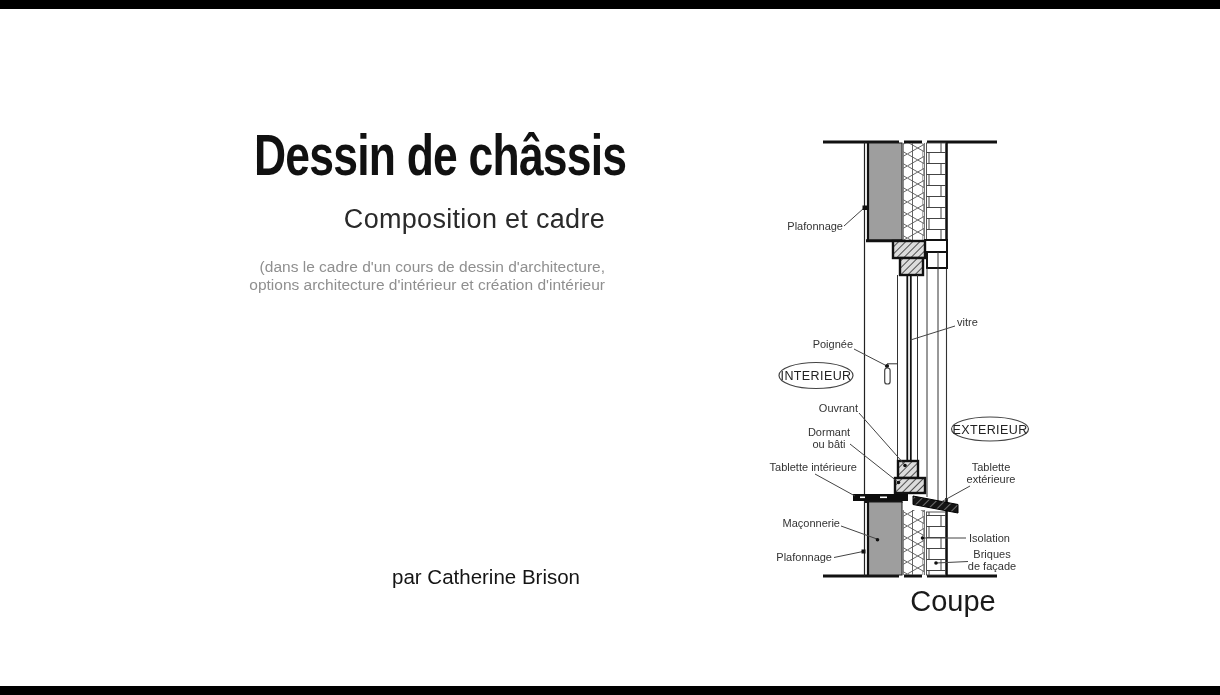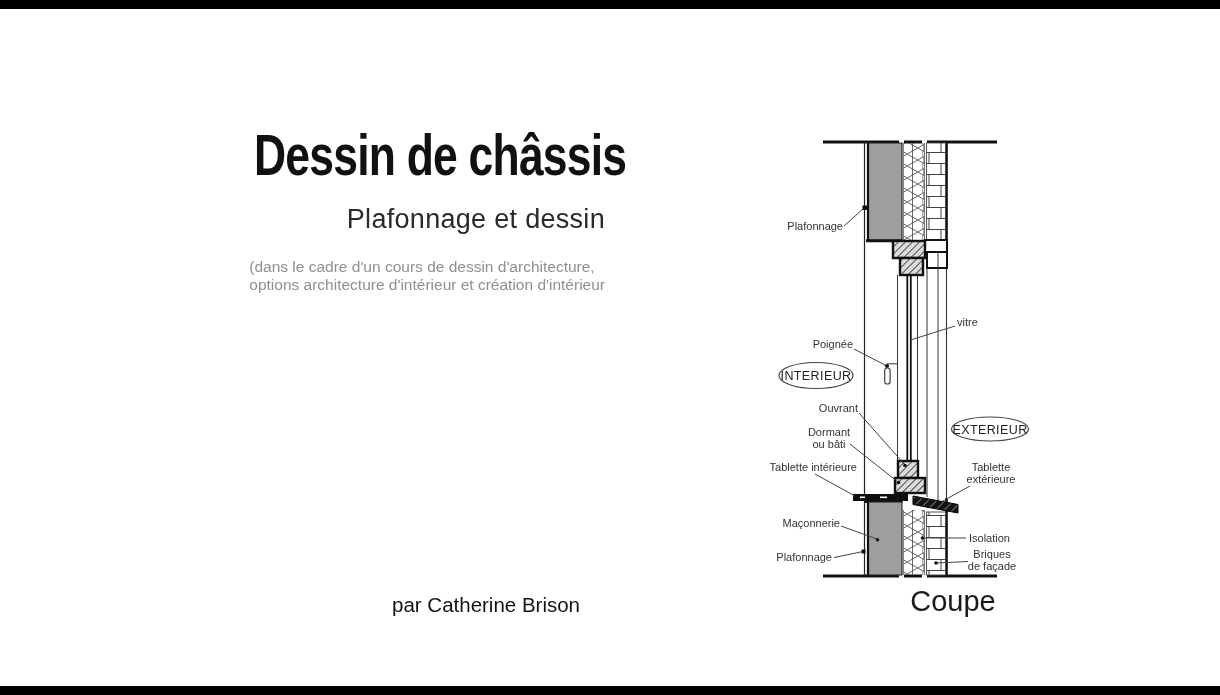--- a/index.html
+++ b/index.html
@@ -16,40 +16,40 @@
     transform:scaleX(0.78);transform-origin:left top;
     letter-spacing:-1px;white-space:nowrap;
   }
   .subtitle{
     position:absolute;right:615px;top:204px;
     font-size:27px;color:#2a2a2a;white-space:nowrap;letter-spacing:0.3px;
   }
   .note{
     position:absolute;right:615px;top:258px;
     font-size:15.5px;line-height:17.5px;color:#8f8f8f;
-    text-align:left;white-space:nowrap;
+    text-align:right;white-space:nowrap;
   }
   .author{
-    position:absolute;left:392px;top:593px;
+    position:absolute;left:392px;top:565px;
     font-size:20.5px;color:#141414;white-space:nowrap;
   }
   .drawing{position:absolute;left:755px;top:130px;}
   svg text{font-family:"Liberation Sans", sans-serif;}
   .lbl{font-size:11px;fill:#333;}
   .zone{font-size:12.5px;fill:#222;letter-spacing:0.4px;}
   .caption{font-size:29px;fill:#1a1a1a;}
 </style>
 </head>
 <body>
 
 <div class="bar bar-top"></div>
 <div class="bar bar-bottom"></div>
 
 <div class="title">Dessin de châssis</div>
-<div class="subtitle">Plafonnage et dessin</div>
+<div class="subtitle">Composition et cadre</div>
 <div class="note">
   <div>(dans le cadre d'un cours de dessin d'architecture,</div>
   <div>options architecture d'intérieur et création d'intérieur</div>
 </div>
 <div class="author">par Catherine Brison</div>
 
 <svg class="drawing" width="320" height="500" viewBox="0 0 320 500" xmlns="http://www.w3.org/2000/svg">
   <defs>
     <pattern id="hatch" width="5" height="5" patternUnits="userSpaceOnUse" patternTransform="rotate(45)">
       <rect width="5" height="5" fill="#dcdcdc"></rect>

